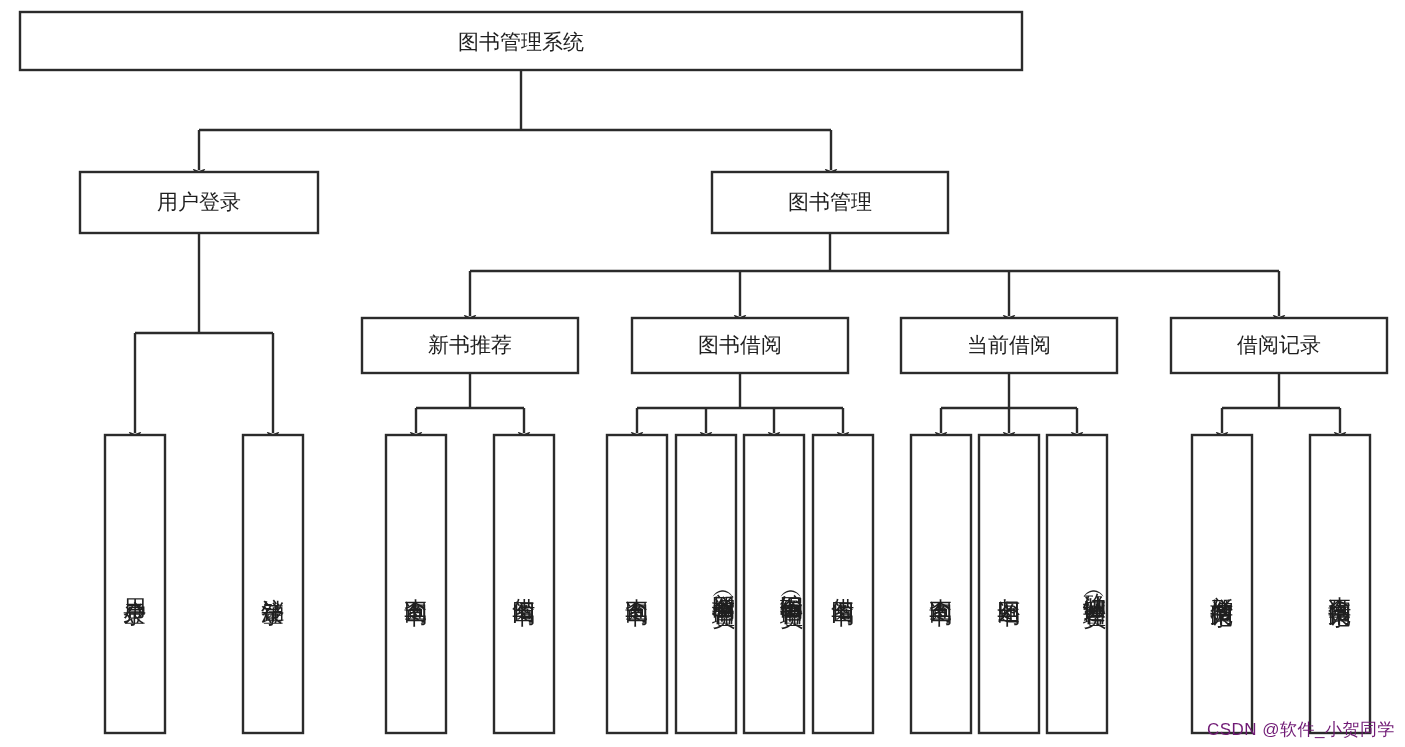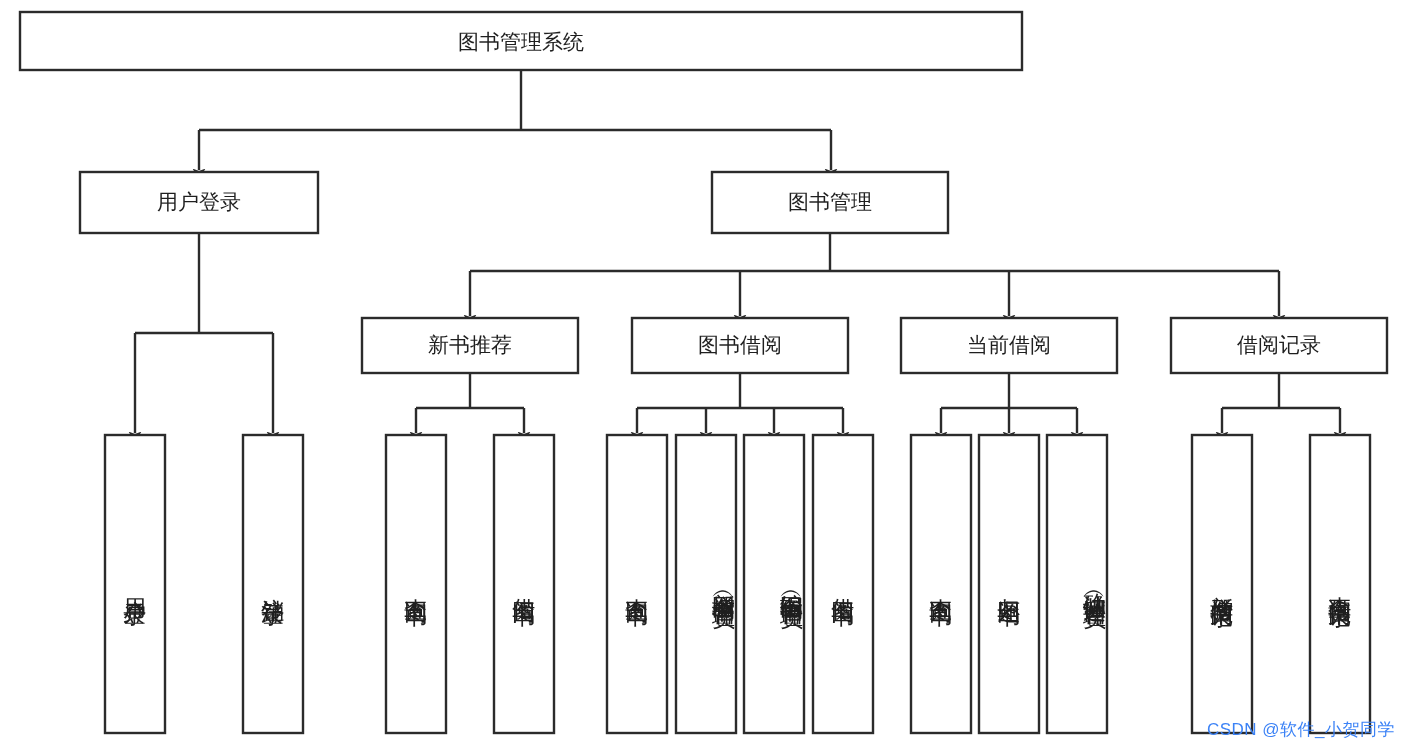--- a/index.html
+++ b/index.html
@@ -63,21 +63,21 @@
     align-items: center;
     justify-content: center;
     pointer-events: none;
   }
   #watermark {
     position: absolute;
     right: 10px;
     bottom: 6px;
     font-family: "Liberation Sans", "DejaVu Sans", sans-serif;
     font-size: 17px;
-    color: #3b82f6;
+    color: #701a75;
     letter-spacing: 0.5px;
     white-space: nowrap;
   }
 </style>
 </head>
 <body>
 
 <div id="diagram-root">
 
   <svg id="tree-svg" viewBox="0 0 1405 747">

